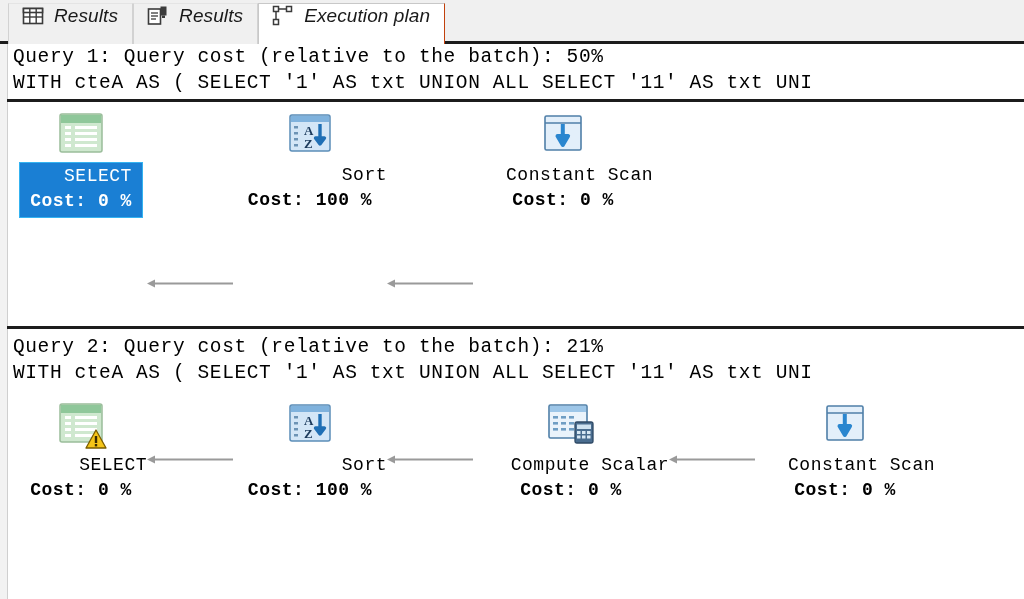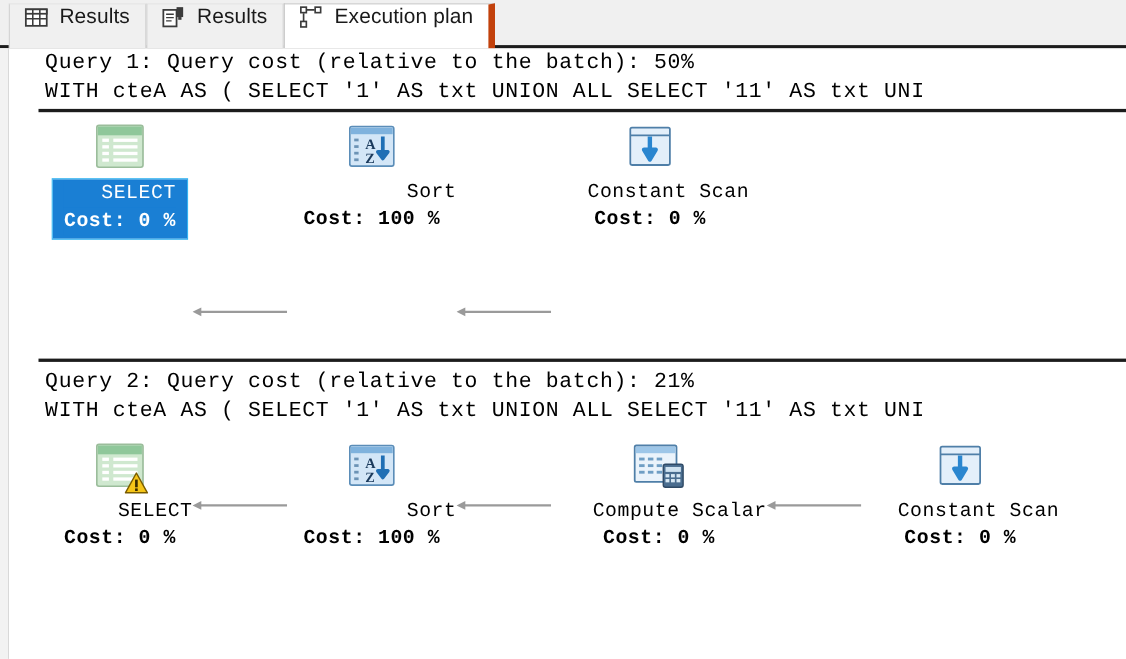--- a/index.html
+++ b/index.html
@@ -45,45 +45,45 @@
     height: 41px;
     box-sizing: border-box;
     background: #f0f0f0;
     border-left: 1px solid #d2d2d2;
     border-right: 1px solid #d2d2d2;
     border-top: 1px solid #e4e4e4;
     color: #1a1a1a;
     font-size: 19px;
     letter-spacing: 0.1px;
     white-space: nowrap;
+    font-style: italic;
   }
   .tab.active {
     background: #ffffff;
     border-left: 1px solid #c8c8c8;
-    border-right: 6px solid #c2410c;
+    border-right: 1px solid #c2410c;
     border-top: 1px solid #c8c8c8;
   }
   .tab-label { line-height: 1; padding-bottom: 2px;}
   .tab-icon {
     width: 24px; height: 24px;
     flex: 0 0 24px;
     display: block;
   }
 
   
   .content {
     position: absolute;
     left: 0; top: 44px;
     width: 1024px;
     height: 555px;
     background: #ffffff;
     box-sizing: border-box;
     border-left: 7px solid #f2f2f2;
     overflow: hidden;
-    padding-left: 28px;
   }
   .content::before {
     content: "";
     position: absolute;
     left: 0; top: 0;
     width: 1px; height: 100%;
     background: #cfcfcf;
   }
 
   .querypanel { position: relative; }

